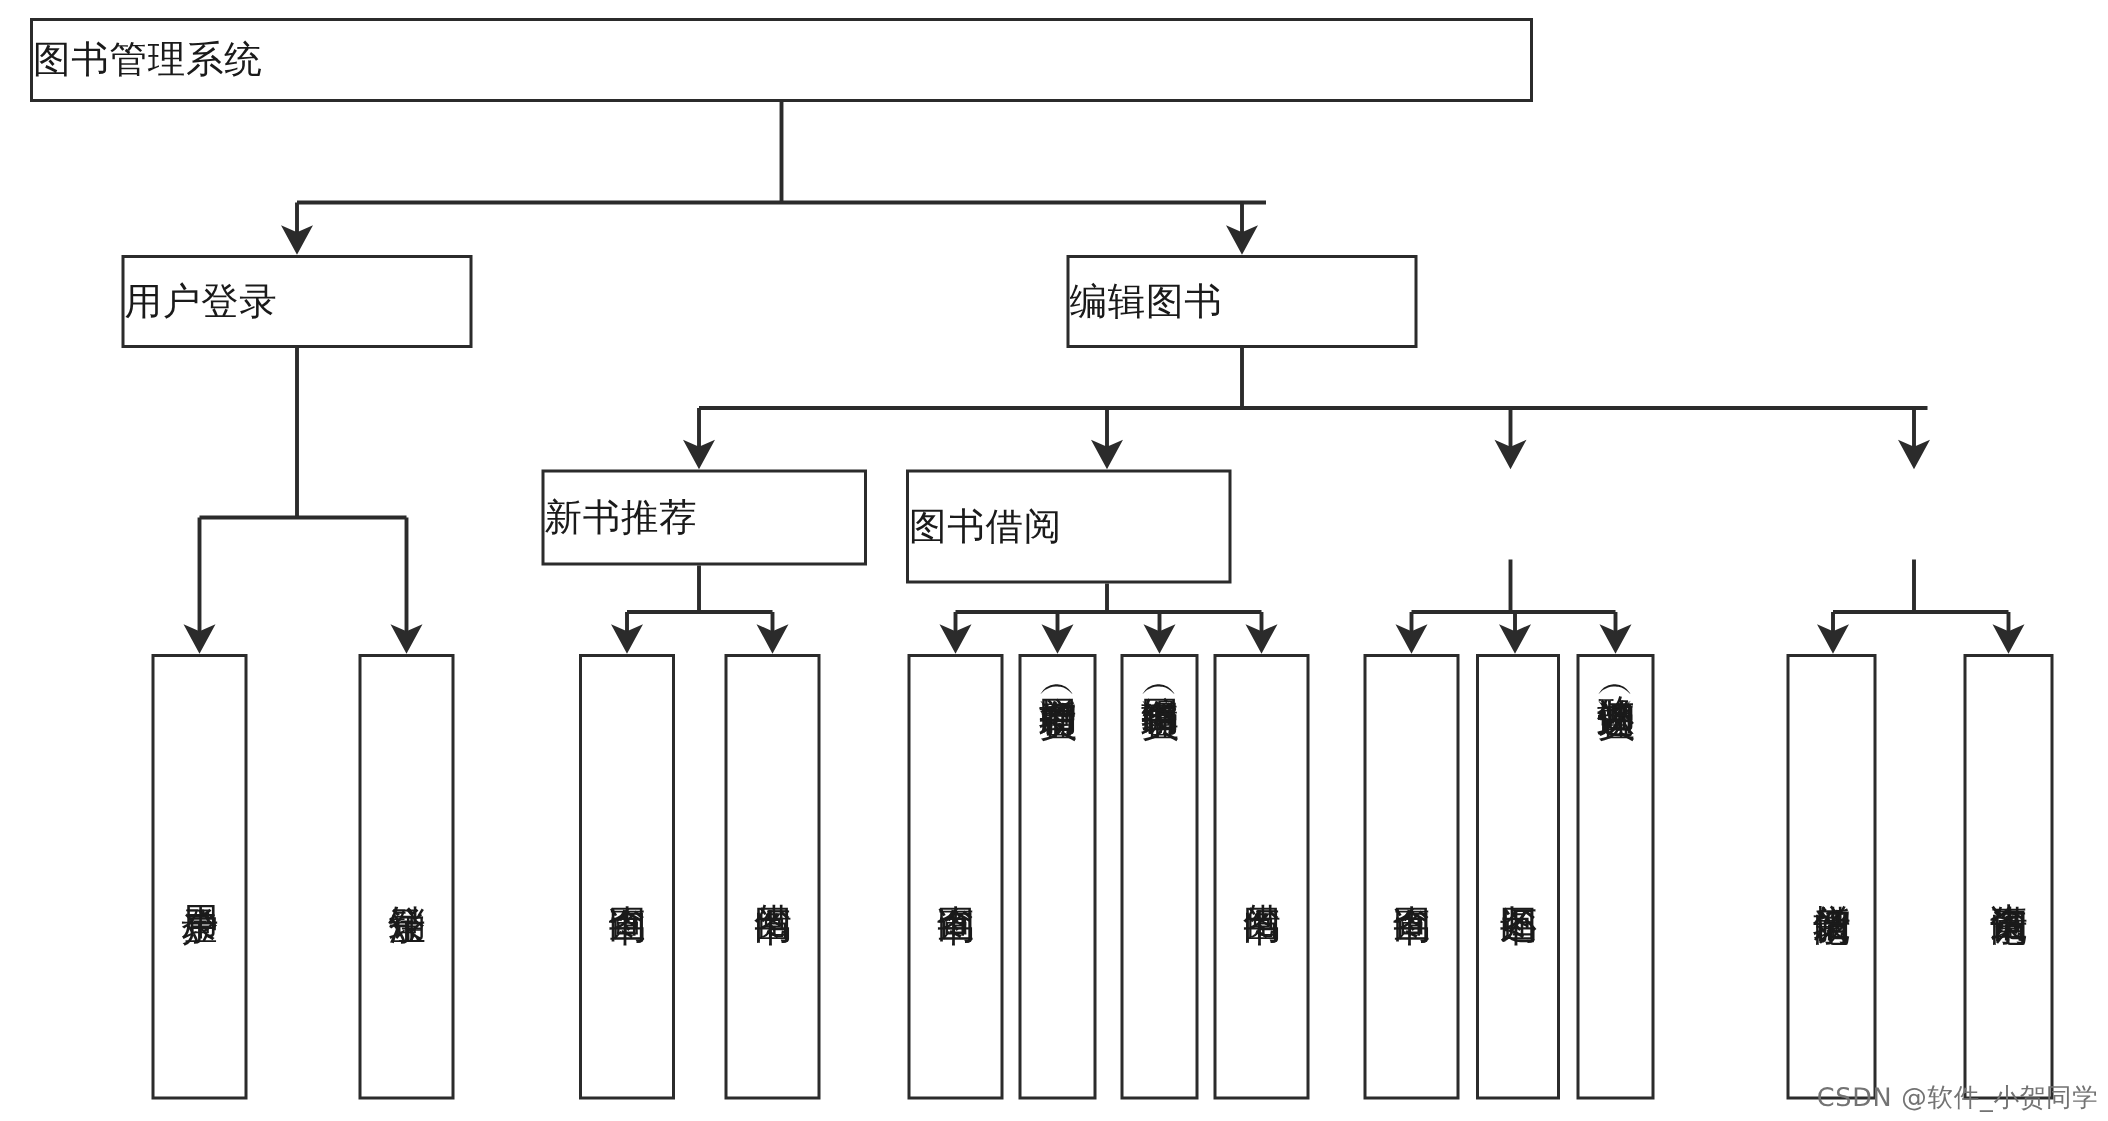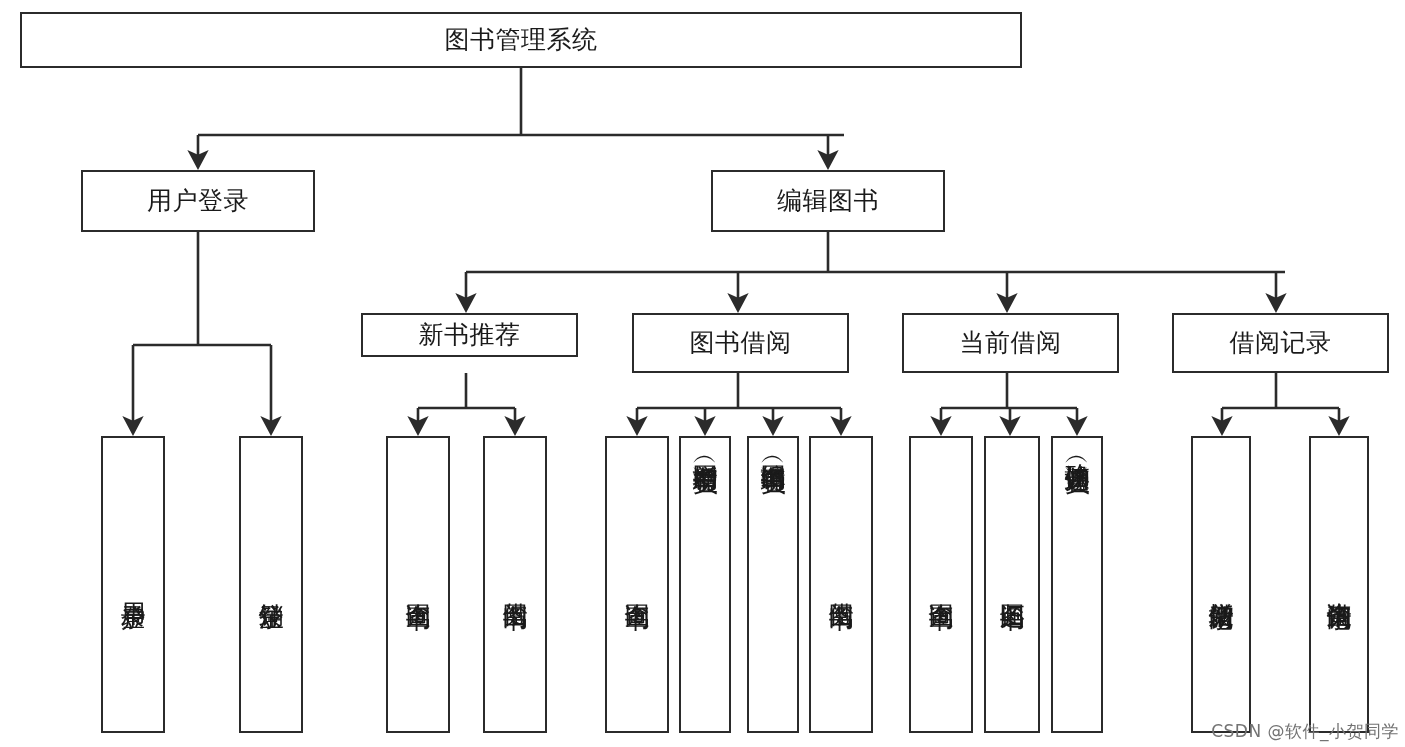--- a/index.html
+++ b/index.html
@@ -25,21 +25,21 @@
     height: 747px;
     pointer-events: none;
   }
   .node {
     position: absolute;
     box-sizing: border-box;
     border: 2.5px solid #2b2b2b;
     background: #ffffff;
     display: flex;
     align-items: center;
-    justify-content: center;
+    justify-content: flex-start;
     color: #1a1a1a;
     z-index: 2;
   }
   .node-h {
     font-size: 25px;
     letter-spacing: 0.5px;
     line-height: 1.1;
   }
   .node-root {
     font-size: 25px;
@@ -145,35 +145,29 @@
   </div>
 
   <div class="node node-h" style="left:81px; top:170px; width:234px; height:62px;">
     <span>用户登录</span>
   </div>
 
   <div class="node node-h" style="left:711px; top:170px; width:234px; height:62px;">
     <span>编辑图书</span>
   </div>
 
-  <div class="node node-h" style="left:361px; top:313px; width:217px; height:44px;">
+  <div class="node node-h" style="left:361px; top:313px; width:217px; height:64px;">
     <span>新书推荐</span>
   </div>
 
-  <div class="node node-h" style="left:632px; top:313px; width:217px; height:60px;">
+  <div class="node node-h" style="left:604px; top:313px; width:217px; height:76px;">
     <span>图书借阅</span>
   </div>
 
-  <div class="node node-h" style="left:902px; top:313px; width:217px; height:60px;">
-    <span>当前借阅</span>
-  </div>
-
-  <div class="node node-h" style="left:1172px; top:313px; width:217px; height:60px;">
-    <span>借阅记录</span>
-  </div>
+
 
   <div class="node node-v" style="left:101px; top:436px; width:64px; height:297px;">
     <span class="v-center">
       <span class="vlabel">用户登录</span>
     </span>
   </div>
 
   <div class="node node-v" style="left:239px; top:436px; width:64px; height:297px;">
     <span class="v-center">
       <span class="vlabel">注销登录</span>

